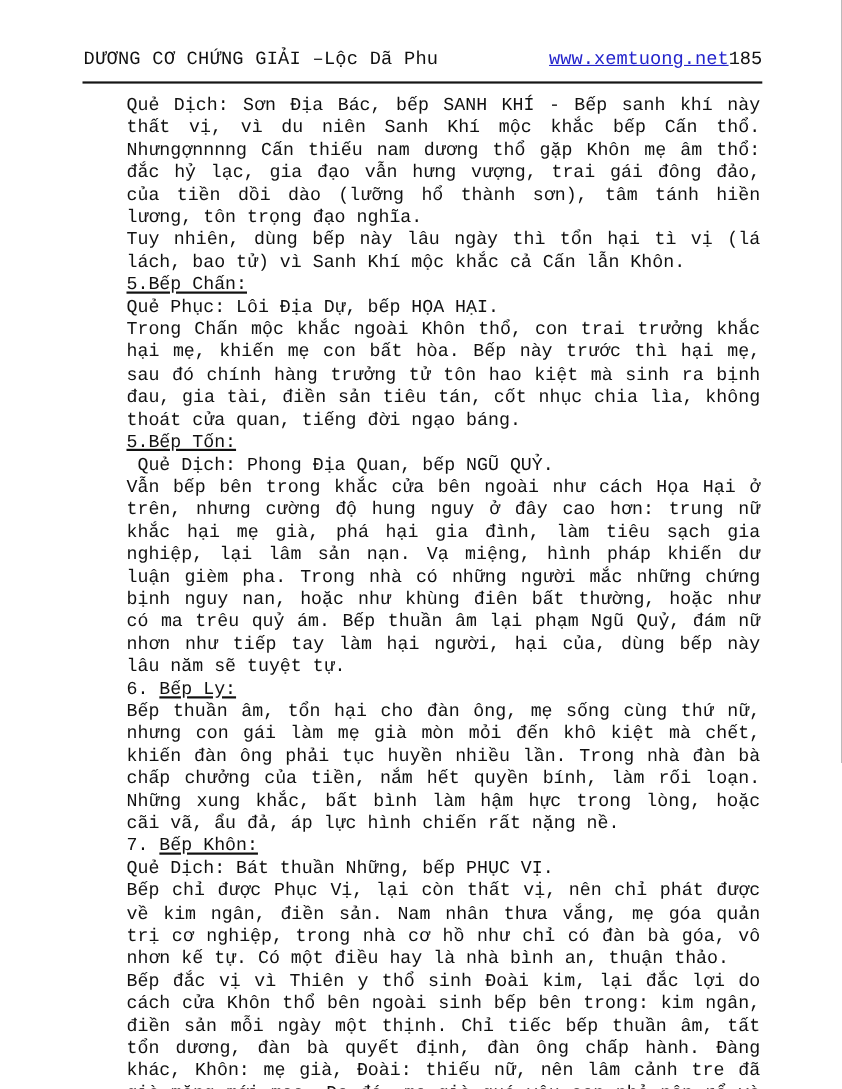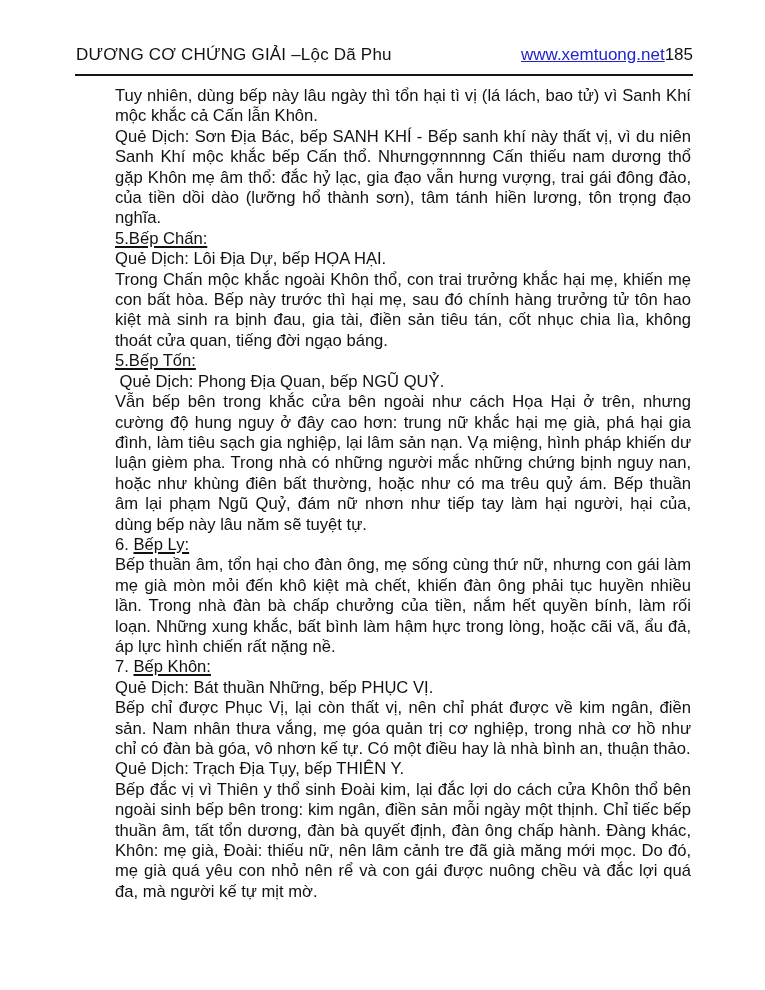--- a/index.html
+++ b/index.html
@@ -1,21 +1,21 @@
 <!DOCTYPE html>
 <html><head>
 <meta charset="utf-8">
 <style>
   html,body { margin:0; padding:0; background:#888; }
   .page {
     position:relative;
     width:765px; height:990px;
     margin:0 auto;
     background:#ffffff;
-    font-family:Liberation Sans, sans-serif;
+    font-family:Liberation Mono, monospace;
     color:#111111;
     overflow:hidden;
   }
   .header {
     position:absolute;
     left:76px; right:72px; top:45px;
     display:flex; align-items:baseline;
     font-size:17px; line-height:20px;
     white-space:nowrap;
   }
@@ -49,30 +49,29 @@
 
   <div class="header">
     <span class="title">DƯƠNG CƠ CHỨNG GIẢI –Lộc Dã Phu</span>
     <a class="link">www.xemtuong.net</a>
     <span class="pagenum">185</span>
   </div>
 
   <div class="rule"></div>
 
   <div class="body-text">
+    <p>Quẻ Dịch: Sơn Địa Bác, bếp SANH KHÍ - Bếp sanh khí này thất vị, vì du niên Sanh Khí mộc khắc bếp Cấn thổ. Nhưngợnnnng Cấn thiếu nam dương thổ gặp Khôn mẹ âm thổ: đắc hỷ lạc, gia đạo vẫn hưng vượng, trai gái đông đảo, của tiền dồi dào (lưỡng hổ thành sơn), tâm tánh hiền lương, tôn trọng đạo nghĩa.</p>
     <p>Tuy nhiên, dùng bếp này lâu ngày thì tổn hại tì vị (lá lách, bao tử) vì Sanh Khí mộc khắc cả Cấn lẫn Khôn.</p>
-    <p>Quẻ Dịch: Sơn Địa Bác, bếp SANH KHÍ - Bếp sanh khí này thất vị, vì du niên Sanh Khí mộc khắc bếp Cấn thổ. Nhưngợnnnng Cấn thiếu nam dương thổ gặp Khôn mẹ âm thổ: đắc hỷ lạc, gia đạo vẫn hưng vượng, trai gái đông đảo, của tiền dồi dào (lưỡng hổ thành sơn), tâm tánh hiền lương, tôn trọng đạo nghĩa.</p>
     <p class="heading"><span></span><span class="u">5.Bếp Chấn:</span></p>
-    <p>Quẻ Dịch: Lôi Địa Dự, bếp HỌA HẠI.</p>
+    <p>Quẻ Phục: Lôi Địa Dự, bếp HỌA HẠI.</p>
     <p>Trong Chấn mộc khắc ngoài Khôn thổ, con trai trưởng khắc hại mẹ, khiến mẹ con bất hòa. Bếp này trước thì hại mẹ, sau đó chính hàng trưởng tử tôn hao kiệt mà sinh ra bịnh đau, gia tài, điền sản tiêu tán, cốt nhục chia lìa, không thoát cửa quan, tiếng đời ngạo báng.</p>
     <p class="heading"><span></span><span class="u">5.Bếp Tốn:</span></p>
     <p>&nbsp;Quẻ Dịch: Phong Địa Quan, bếp NGŨ QUỶ.</p>
     <p>Vẫn bếp bên trong khắc cửa bên ngoài như cách Họa Hại ở trên, nhưng cường độ hung nguy ở đây cao hơn: trung nữ khắc hại mẹ già, phá hại gia đình, làm tiêu sạch gia nghiệp, lại lâm sản nạn. Vạ miệng, hình pháp khiến dư luận gièm pha. Trong nhà có những người mắc những chứng bịnh nguy nan, hoặc như khùng điên bất thường, hoặc như có ma trêu quỷ ám. Bếp thuần âm lại phạm Ngũ Quỷ, đám nữ nhơn như tiếp tay làm hại người, hại của, dùng bếp này lâu năm sẽ tuyệt tự.</p>
     <p class="heading"><span>6. </span><span class="u">Bếp Ly:</span></p>
     <p>Bếp thuần âm, tổn hại cho đàn ông, mẹ sống cùng thứ nữ, nhưng con gái làm mẹ già mòn mỏi đến khô kiệt mà chết, khiến đàn ông phải tục huyền nhiều lần. Trong nhà đàn bà chấp chưởng của tiền, nắm hết quyền bính, làm rối loạn. Những xung khắc, bất bình làm hậm hực trong lòng, hoặc cãi vã, ẩu đả, áp lực hình chiến rất nặng nề.</p>
     <p class="heading"><span>7. </span><span class="u">Bếp Khôn:</span></p>
     <p>Quẻ Dịch: Bát thuần Những, bếp PHỤC VỊ.</p>
     <p class="gap-top">Bếp chỉ được Phục Vị, lại còn thất vị, nên chỉ phát được về kim ngân, điền sản. Nam nhân thưa vắng, mẹ góa quản trị cơ nghiệp, trong nhà cơ hồ như chỉ có đàn bà góa, vô nhơn kế tự. Có một điều hay là nhà bình an, thuận thảo.</p>
-    <p>Quẻ Dịch: Trạch Địa Tụy, bếp THIÊN Y.</p>
     <p>Bếp đắc vị vì Thiên y thổ sinh Đoài kim, lại đắc lợi do cách cửa Khôn thổ bên ngoài sinh bếp bên trong: kim ngân, điền sản mỗi ngày một thịnh. Chỉ tiếc bếp thuần âm, tất tổn dương, đàn bà quyết định, đàn ông chấp hành. Đàng khác, Khôn: mẹ già, Đoài: thiếu nữ, nên lâm cảnh tre đã già măng mới mọc. Do đó, mẹ già quá yêu con nhỏ nên rể và con gái được nuông chều và đắc lợi quá đa, mà người kế tự mịt mờ.</p>
   </div>
 
 </div>
 
 </body></html>

